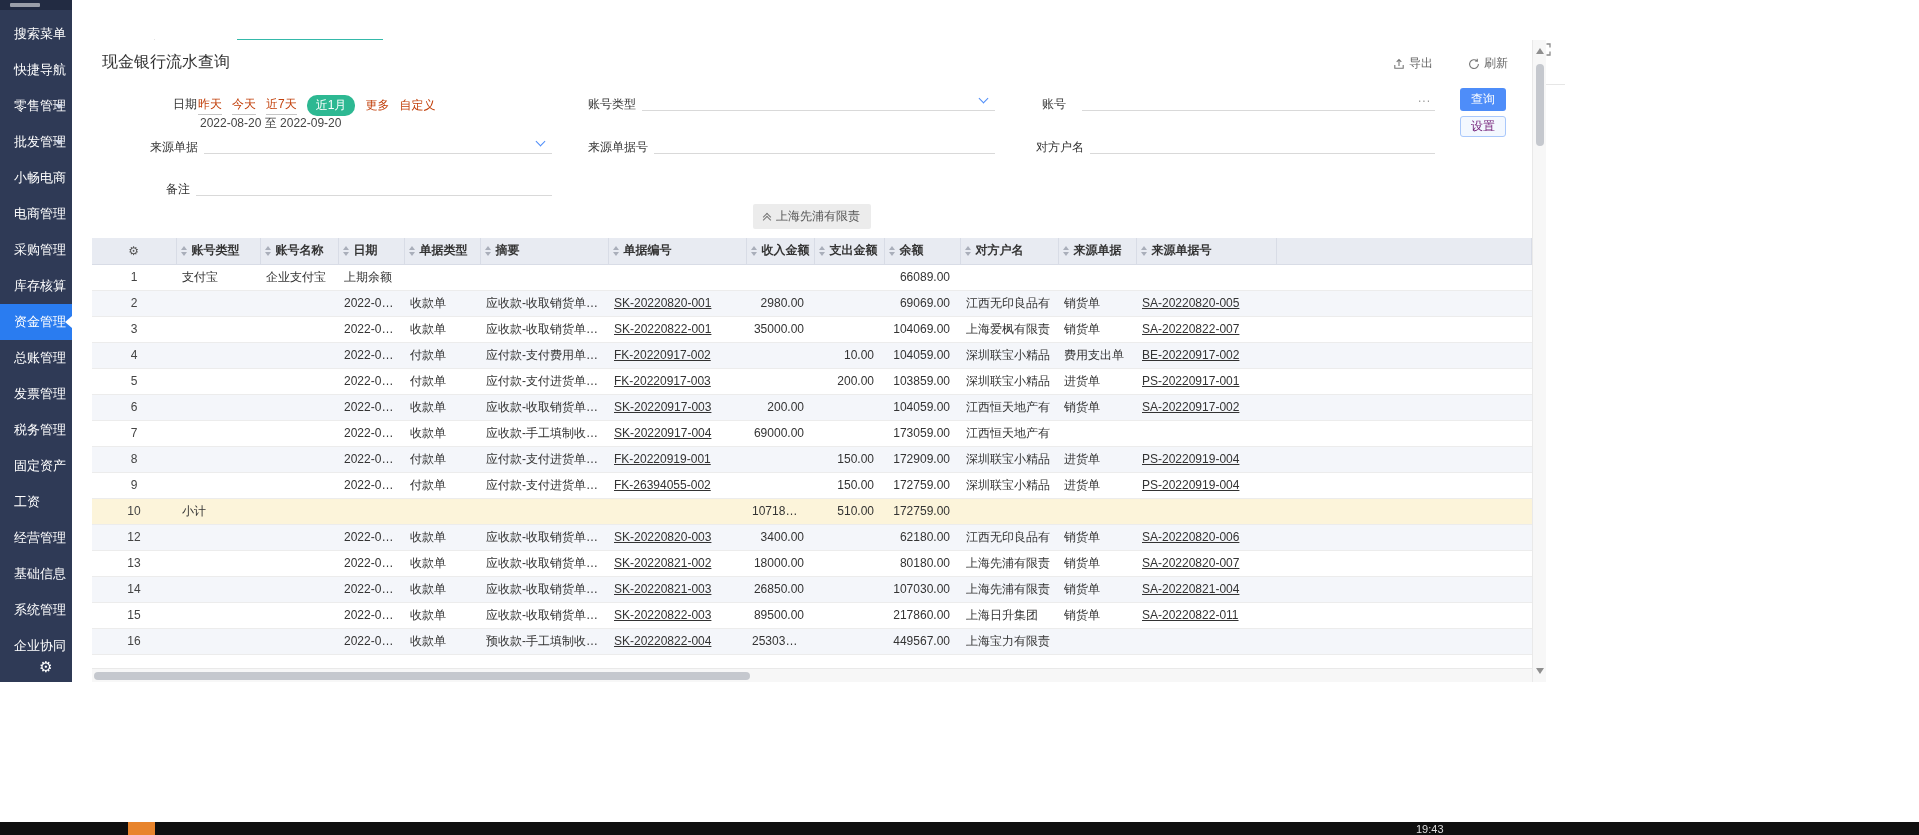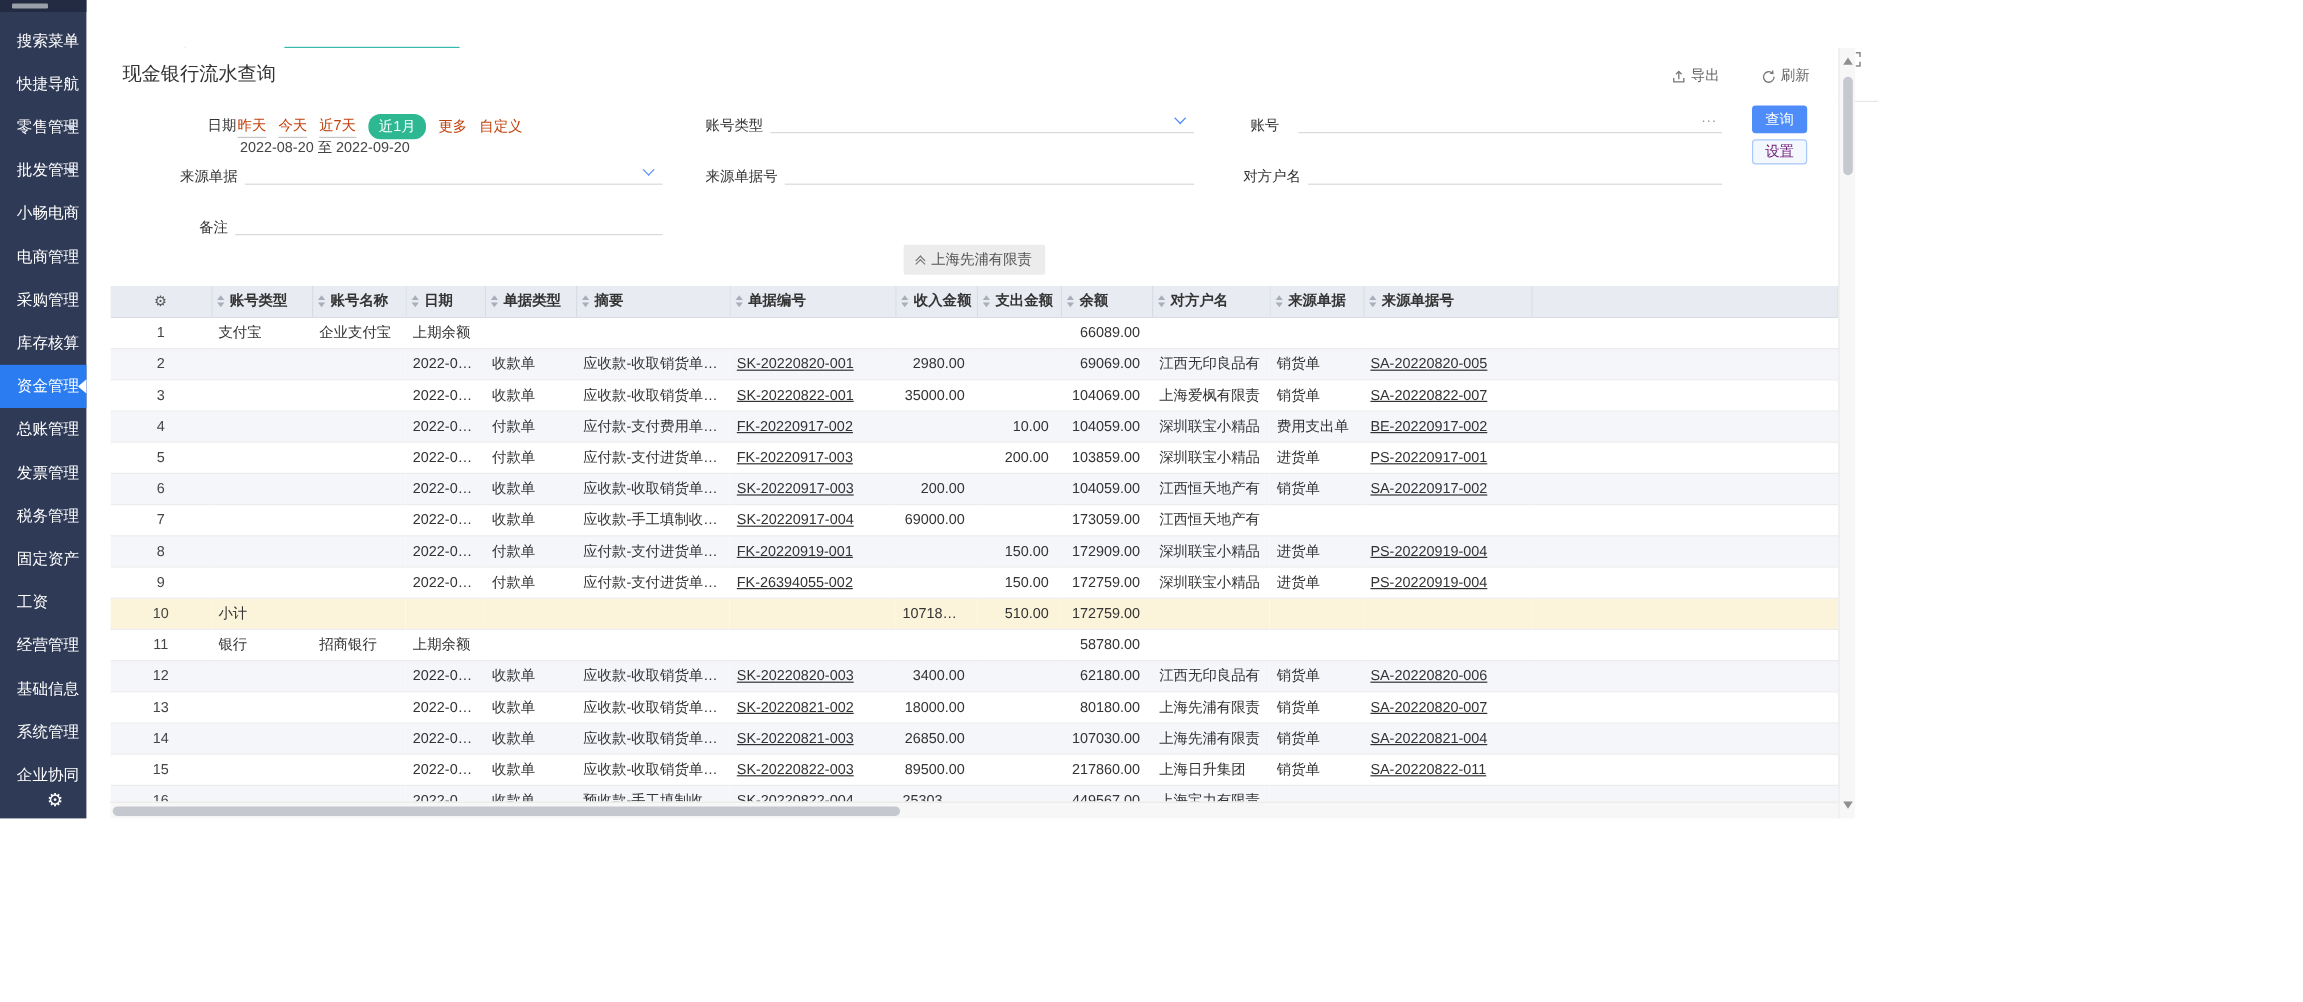--- a/index.html
+++ b/index.html
@@ -450,36 +450,20 @@
               <td></td>
               <td></td>
               <td class="r">107180.00</td>
               <td class="r">510.00</td>
               <td class="r">172759.00</td>
               <td></td>
               <td></td>
               <td></td>
               <td></td>
             </tr>
-            <tr class="odd">
-              <td class="c-num">11</td>
-              <td>银行</td>
-              <td>招商银行</td>
-              <td>上期余额</td>
-              <td></td>
-              <td></td>
-              <td></td>
-              <td class="r"></td>
-              <td class="r"></td>
-              <td class="r">58780.00</td>
-              <td></td>
-              <td></td>
-              <td></td>
-              <td></td>
-            </tr>
             <tr class="even">
               <td class="c-num">12</td>
               <td></td>
               <td></td>
               <td>2022-08-20</td>
               <td>收款单</td>
               <td>应收款-收取销货单SA-20</td>
               <td><span class="lnk">SK-20220820-003</span></td>
               <td class="r">3400.00</td>
               <td class="r"></td>
@@ -561,13 +545,17 @@
       <span class="arr up"></span>
       <span class="vthumb"></span>
       <span class="arr dn"></span>
     </div>
     <div class="hscroll">
       <span class="hthumb"></span>
     </div>
 
   </div>
 
+  <div class="taskbar">
+    <span class="task-icon"></span>
+    <span class="task-time">19:43</span>
+  </div>
 </div>
 
 </body></html>

